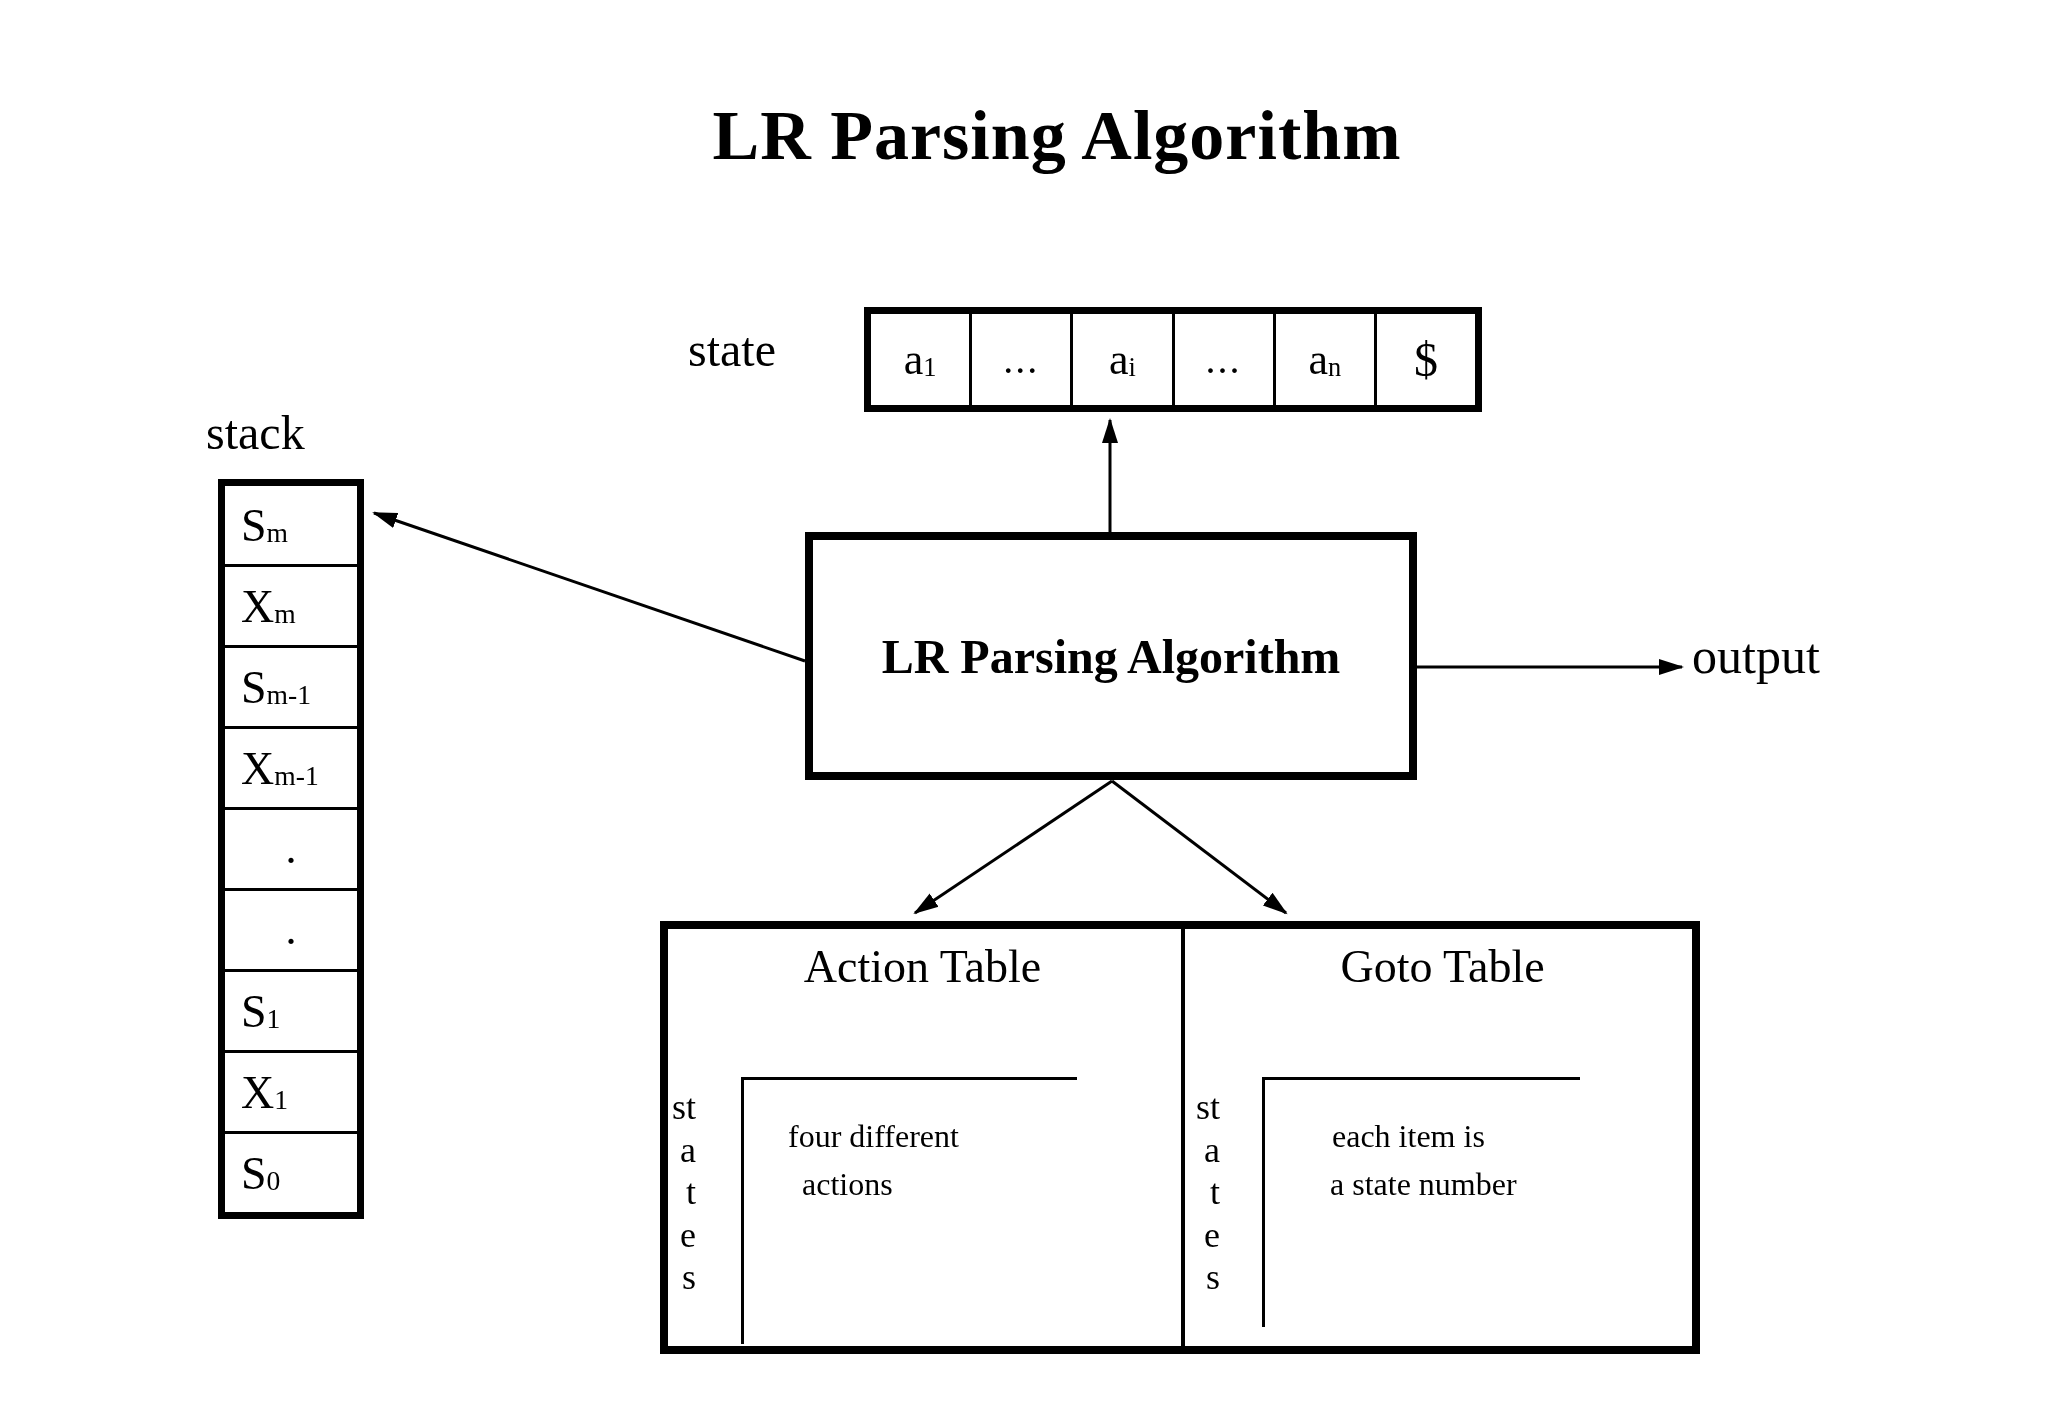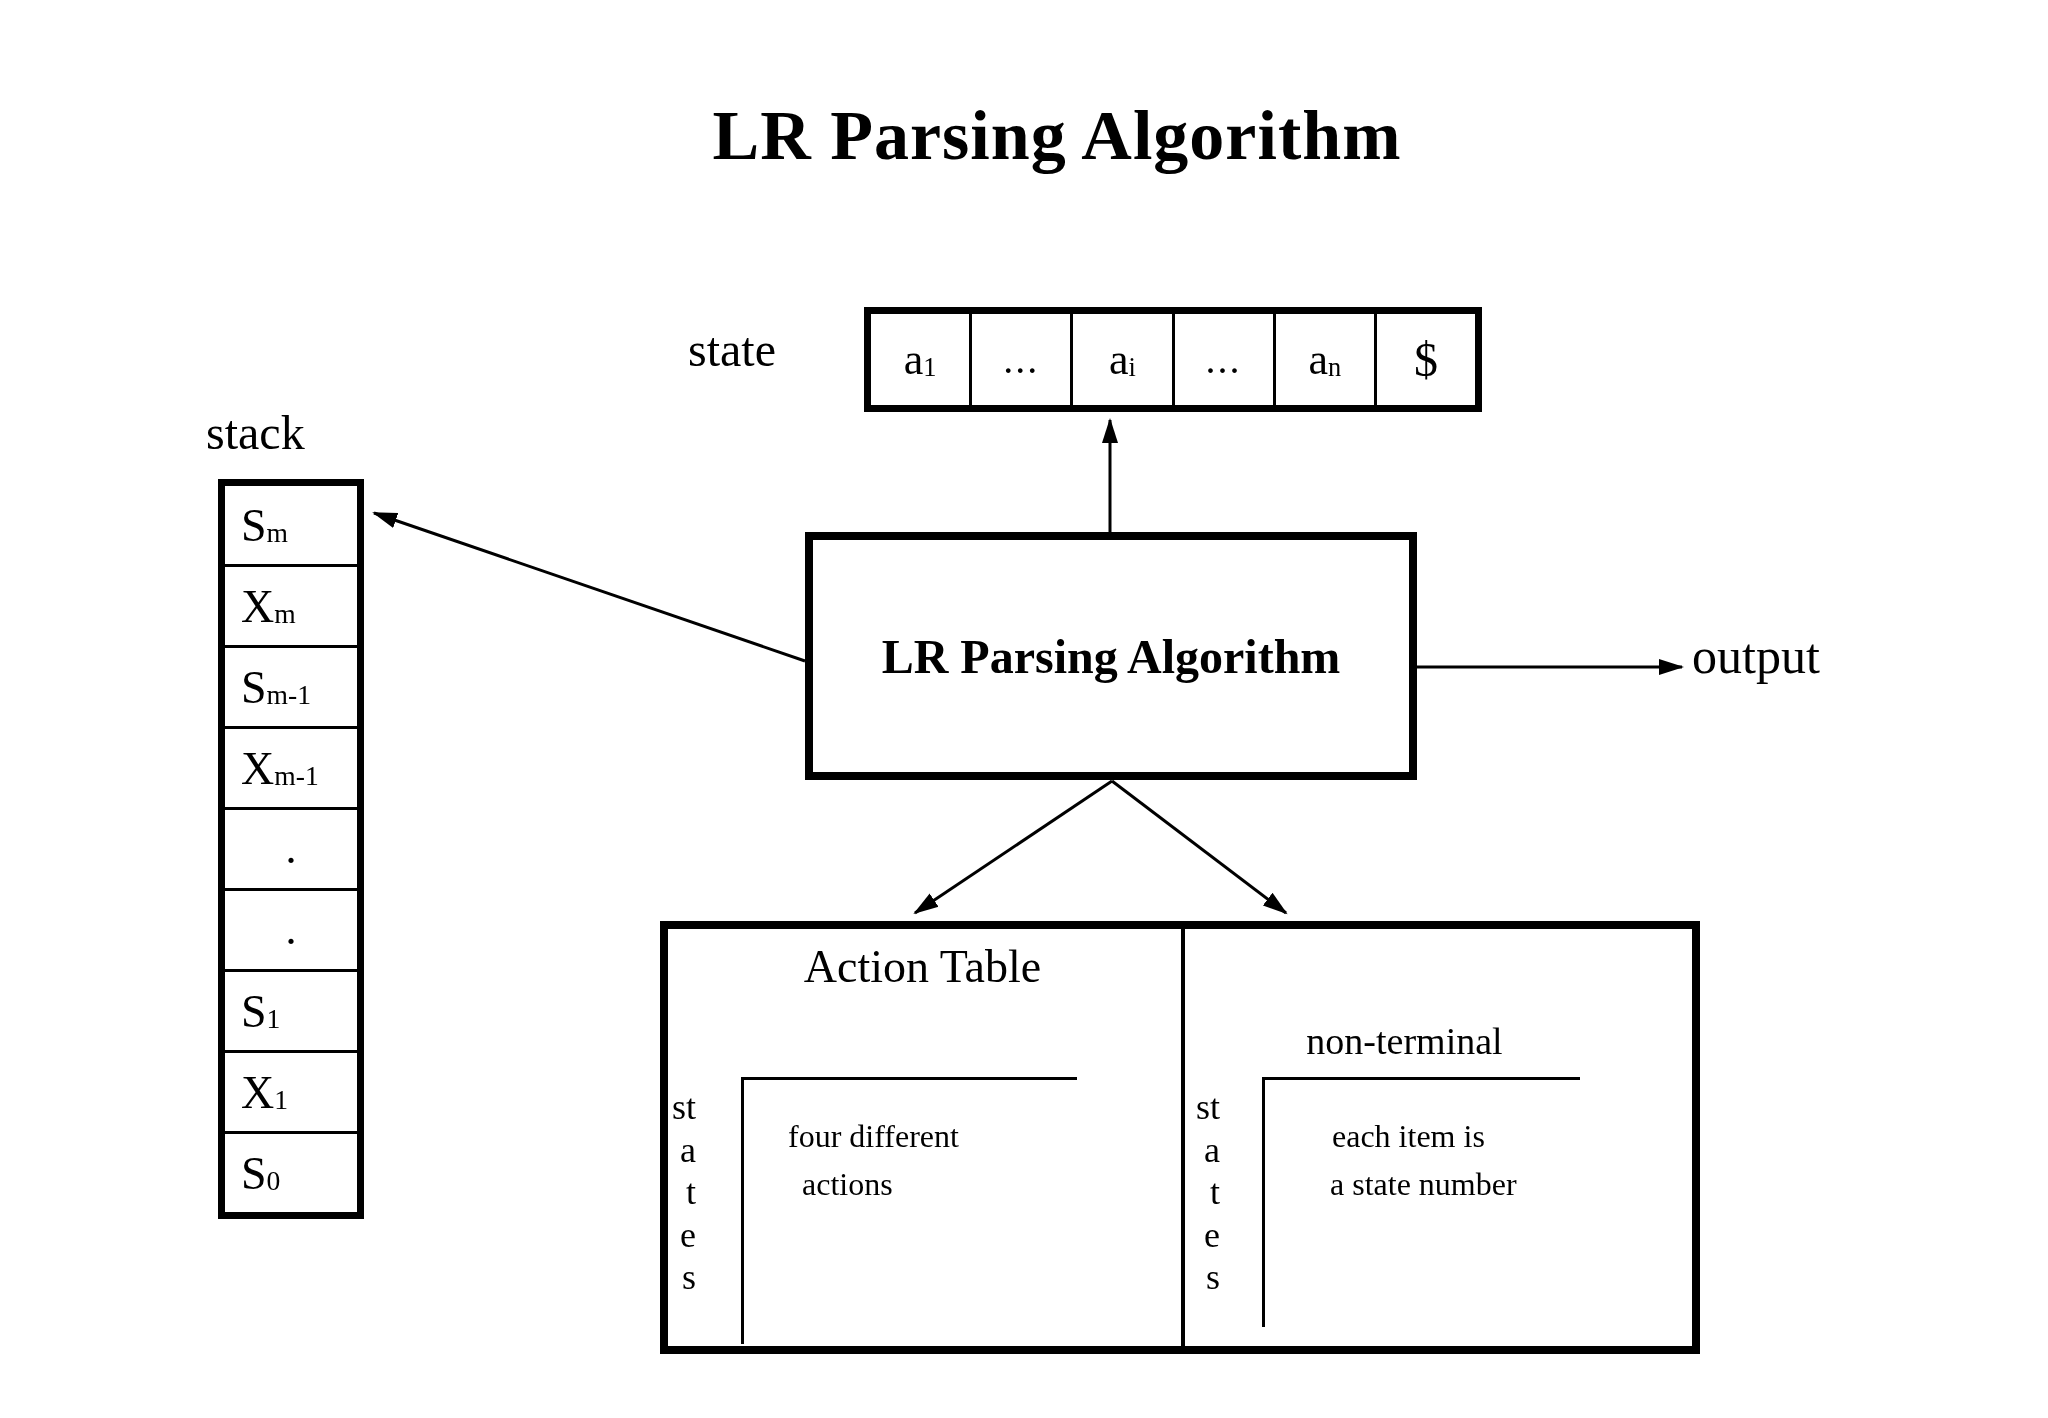--- a/index.html
+++ b/index.html
@@ -158,21 +158,21 @@
   <div id="tables-box" class="abs"></div>
   <div id="tables-divider" class="abs"></div>
 
   <div id="action-title" class="abs tbl-title">Action Table</div>
   <div id="action-hrule" class="abs hrule"></div>
   <div id="action-vrule" class="abs vrule"></div>
   <div id="action-states" class="abs states-col">states</div>
   <div id="action-note-1" class="abs note-line">four different</div>
   <div id="action-note-2" class="abs note-line">actions</div>
 
-  <div id="goto-col-header" class="abs col-header">non-terminal</div>
+  <div id="goto-title" class="abs tbl-title">Goto Table</div>
   <div id="goto-hrule" class="abs hrule"></div>
   <div id="goto-vrule" class="abs vrule"></div>
   <div id="goto-states" class="abs states-col">states</div>
   <div id="goto-note-1" class="abs note-line">each item is</div>
   <div id="goto-note-2" class="abs note-line">a state number</div>
 
   <svg id="arrows" class="abs" viewBox="0 0 2048 1418">
     <defs>
       <marker id="arrowhead" markerUnits="userSpaceOnUse" markerWidth="26" markerHeight="18" refX="23" refY="9" orient="auto">
         <path d="M0,1 L25,9 L0,17 Z" fill="#000"></path>

